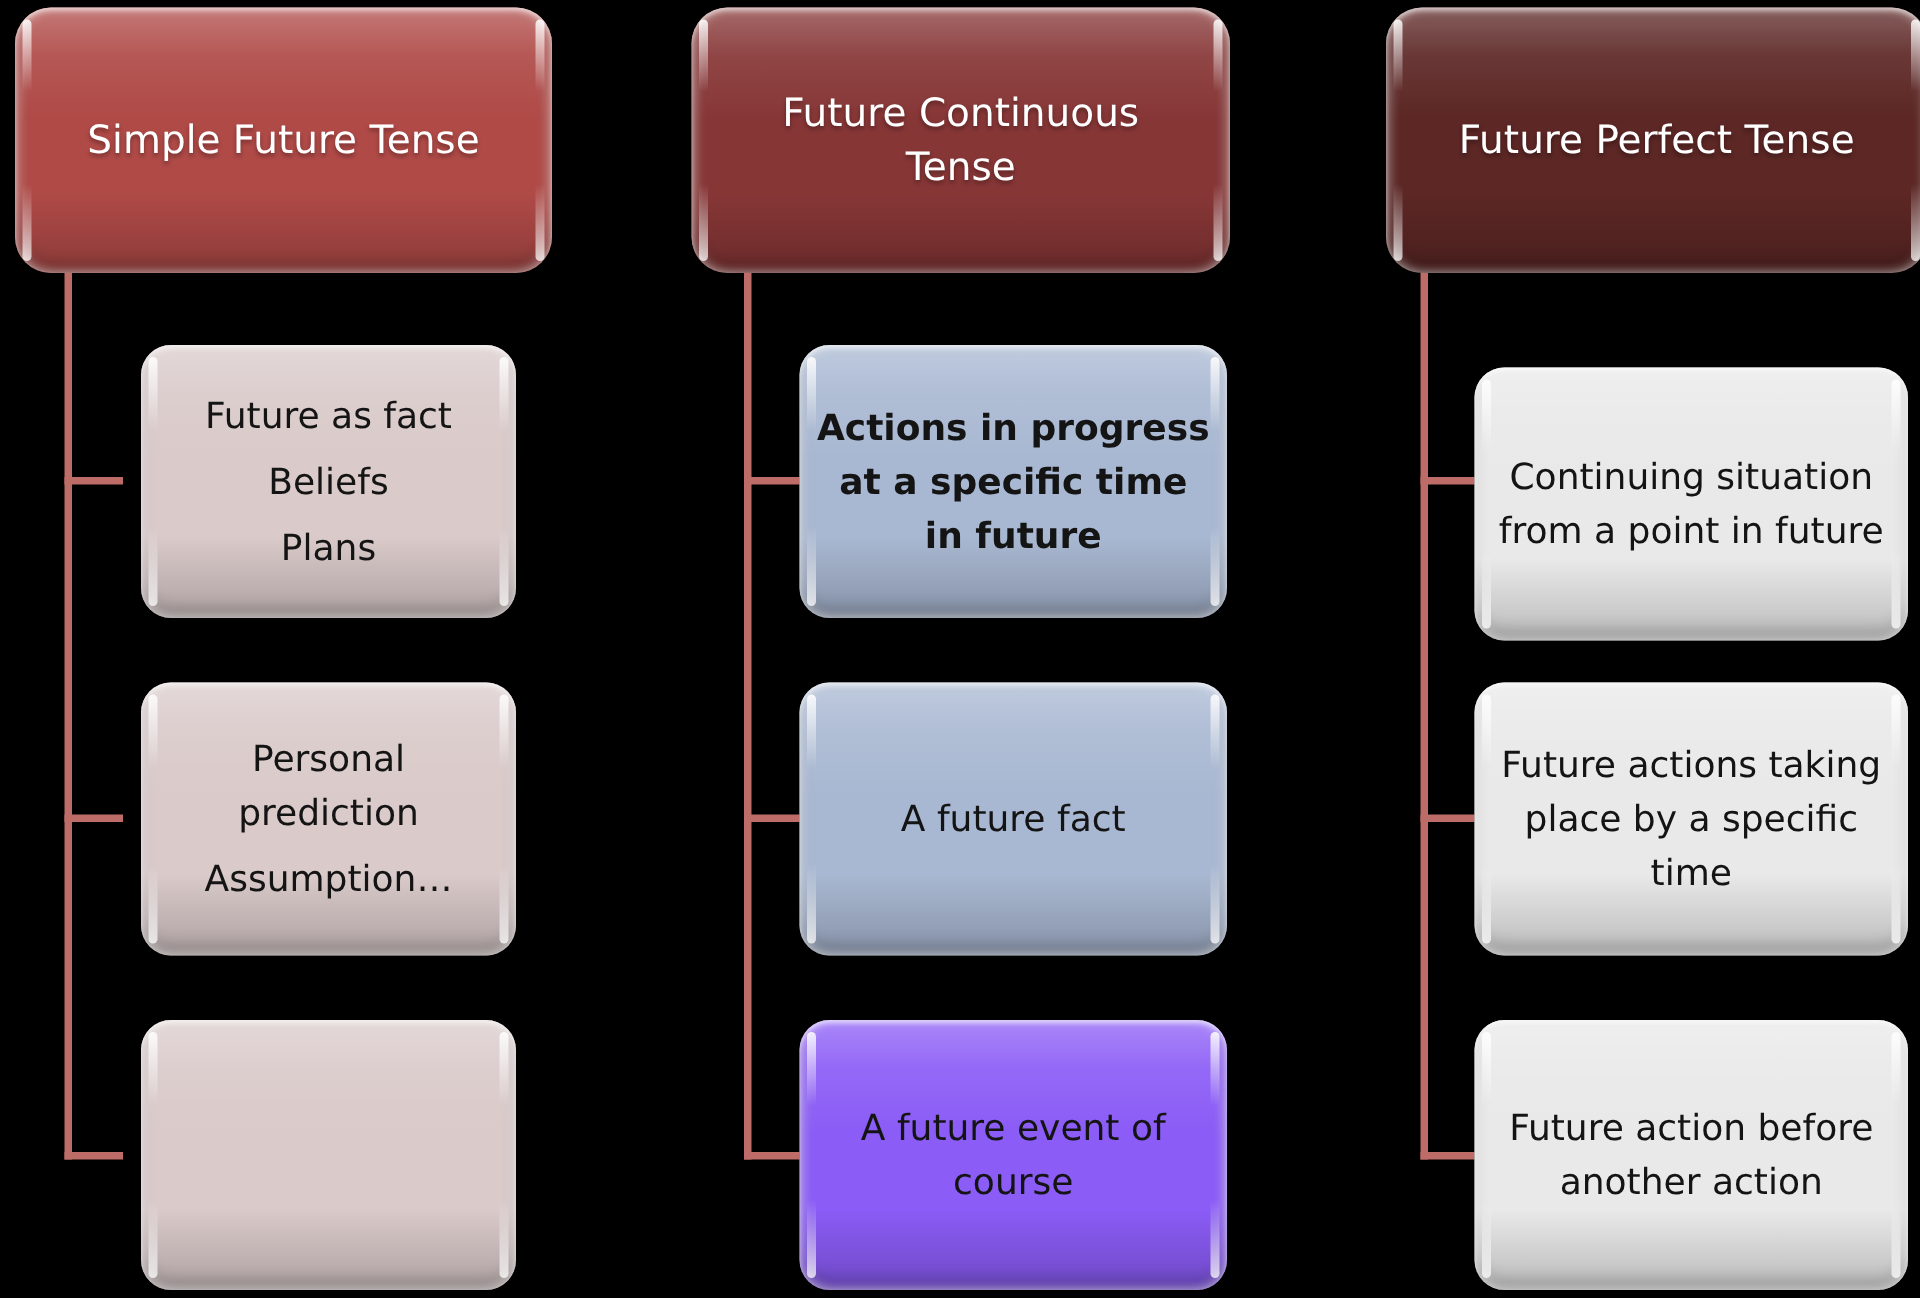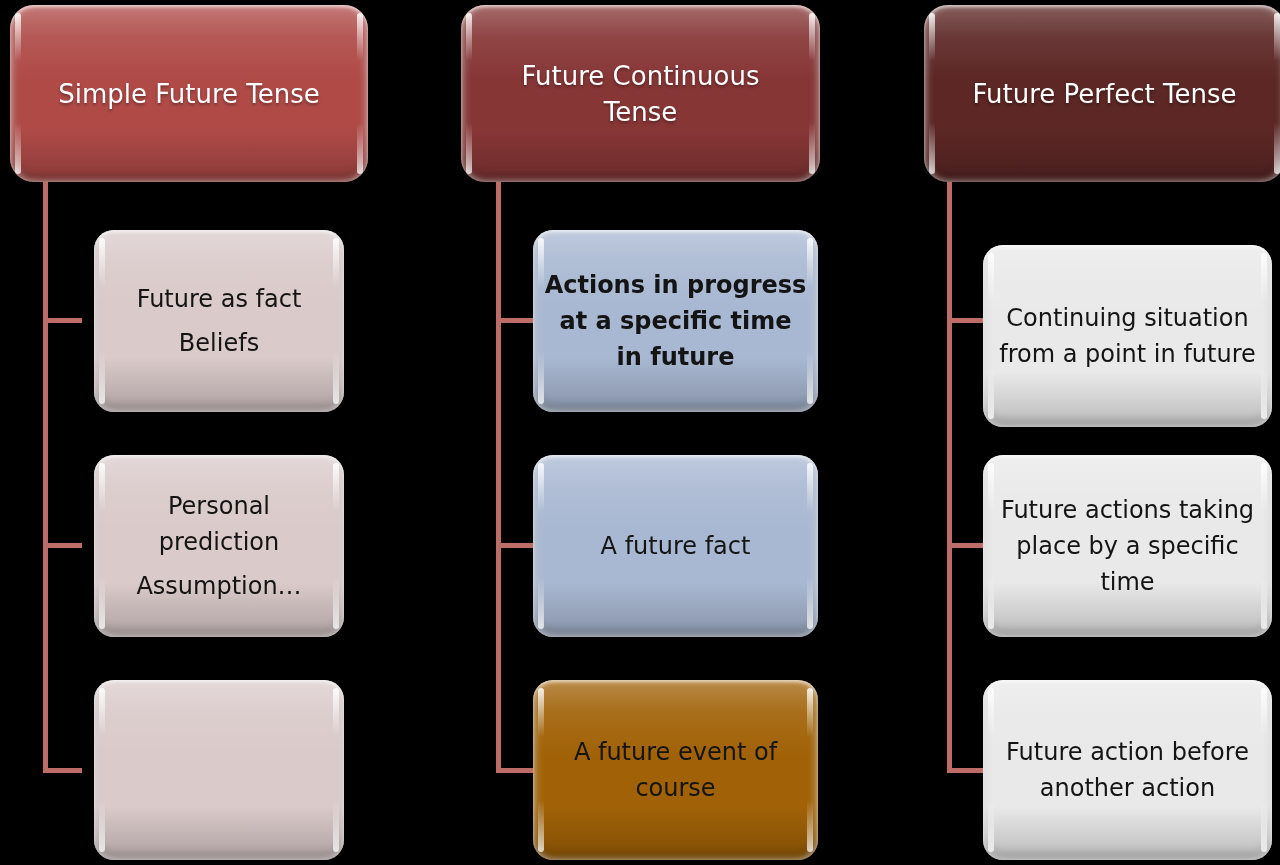--- a/index.html
+++ b/index.html
@@ -99,20 +99,21 @@
     <div class="box-text">
       <p>Simple Future Tense</p>
     </div>
   </div>
 
   <div class="box child c1-child row1" style="background-color: rgb(218, 202, 202);">
     <div class="gloss"></div>
     <div class="box-text">
       <p>Future as fact</p>
       <p>Beliefs</p>
+      <p>Plans</p>
     </div>
   </div>
 
   <div class="box child c1-child row2" style="background-color: rgb(218, 202, 202);">
     <div class="gloss"></div>
     <div class="box-text">
       <p>Personal prediction</p>
       <p>Assumption…</p>
     </div>
   </div>
@@ -140,21 +141,21 @@
     </div>
   </div>
 
   <div class="box child c2-child row2" style="background-color: rgb(169, 184, 210);">
     <div class="gloss"></div>
     <div class="box-text">
       <p>A future fact</p>
     </div>
   </div>
 
-  <div class="box child c2-child row3" style="background-color: #a16207; align-items: center;">
+  <div class="box child c2-child row3" style="background-color: #8b5cf6; align-items: center;">
     <div class="gloss"></div>
     <div class="box-text">
       <p>A future event of course</p>
     </div>
   </div>
 
   <div class="vline" style="left: 947px; top: 182px; height: 591px; background-color: rgb(190, 108, 104);"></div>
   <div class="hline" style="left: 947px; top: 318px; width: 36px; background-color: rgb(190, 108, 104);"></div>
   <div class="hline" style="left: 947px; top: 543px; width: 36px; background-color: rgb(190, 108, 104);"></div>
   <div class="hline" style="left: 947px; top: 768px; width: 36px; background-color: rgb(190, 108, 104);"></div>

